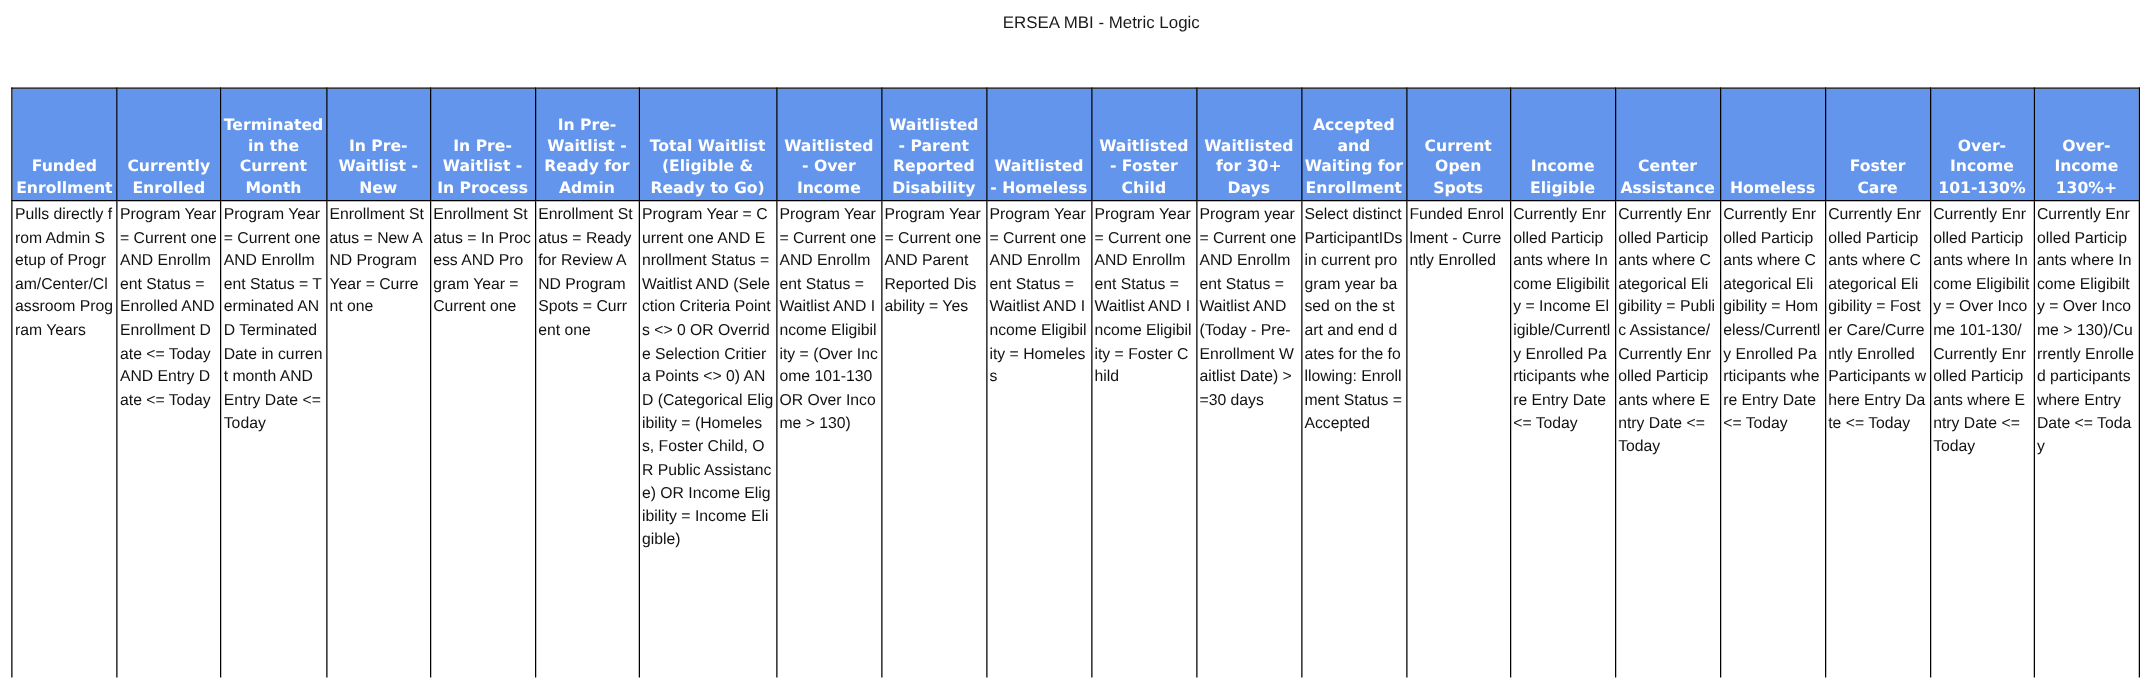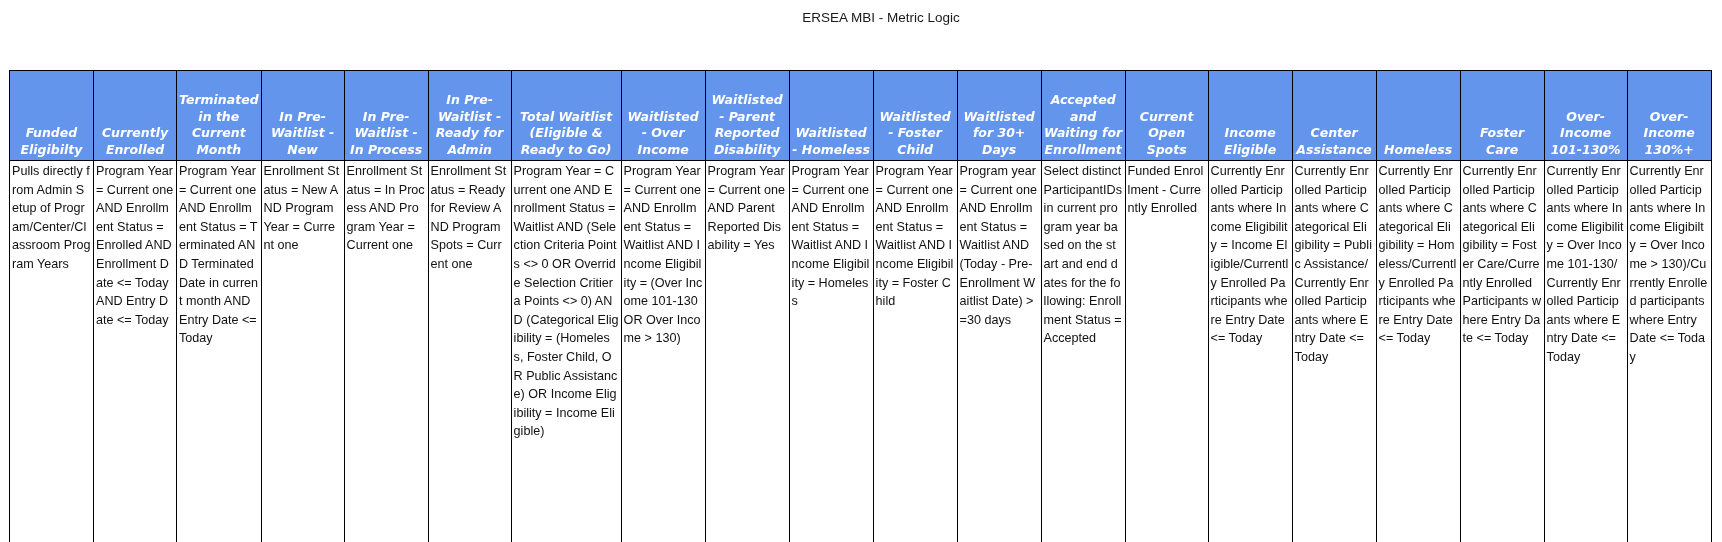--- a/index.html
+++ b/index.html
@@ -1,20 +1,20 @@
 <!DOCTYPE html>
 <html><head>
 <meta charset="utf-8">
 <style>
   html, body { margin: 0; padding: 0; background: #ffffff; }
   body { width: 1722px; height: 542px; position: relative; overflow: hidden; font-family: "Liberation Sans", "DejaVu Sans", sans-serif; }
   .title { position: absolute; top: 10px; left: 0; width: 1722px; text-align: center; font-size: 13.5px; color: #1a1a1a; padding-left: 20px; }
   table.metric { position: absolute; top: 70px; left: 9px; border-collapse: collapse; table-layout: fixed; }
   table.metric th, table.metric td { border: 1.5px solid #000; padding: 0 2px; box-sizing: border-box; }
-  table.metric th { background: #6495ed; color: #ffffff; font-family: "DejaVu Sans", sans-serif; font-weight: bold; font-size: 12.5px; line-height: 16.5px; text-align: center; vertical-align: bottom; height: 90px; padding-bottom: 2px; font-style: italic; }
+  table.metric th { background: #6495ed; color: #ffffff; font-family: "DejaVu Sans", sans-serif; font-weight: bold; font-size: 12.5px; line-height: 16.5px; text-align: center; vertical-align: bottom; height: 90px; padding-bottom: 2px; }
   table.metric td { background: #ffffff; color: #111; font-family: Liberation Sans, sans-serif; font-size: 12.6px; line-height: 18.6px; vertical-align: top; height: 423px; padding-top: 1px; word-break: break-all; overflow-wrap: anywhere; }
 </style>
 </head>
 <body>
 
 <div class="title">ERSEA MBI - Metric Logic</div>
 
 <table class="metric">
   <colgroup>
     <col style="width:84px">
@@ -33,21 +33,21 @@
       <col style="width:83px">
       <col style="width:84px">
     <col style="width:84px">
       <col style="width:84px">
       <col style="width:84px">
       <col style="width:83px">
       <col style="width:84px">
   </colgroup>
   <thead>
     <tr>
-      <th>Funded Eligibilty</th>
+      <th>Funded Enrollment</th>
       <th>Currently Enrolled</th>
       <th>Terminated in the Current Month</th>
       <th>In Pre-Waitlist - New</th>
       <th>In Pre-Waitlist - In Process</th>
       <th>In Pre-Waitlist - Ready for Admin</th>
       <th>Total Waitlist (Eligible &amp; Ready to Go)</th>
       <th>Waitlisted - Over Income</th>
       <th>Waitlisted - Parent Reported Disability</th>
       <th>Waitlisted - Homeless</th>
       <th>Waitlisted - Foster Child</th>

